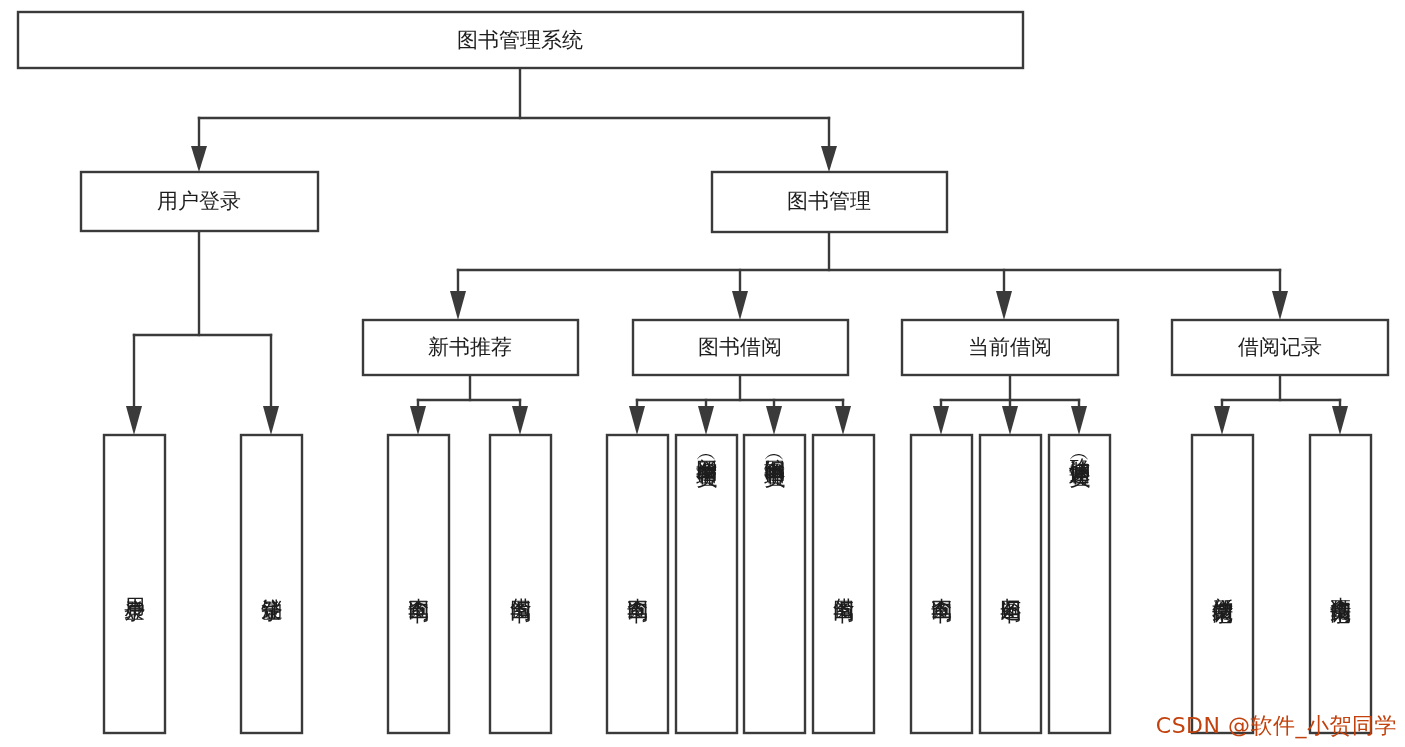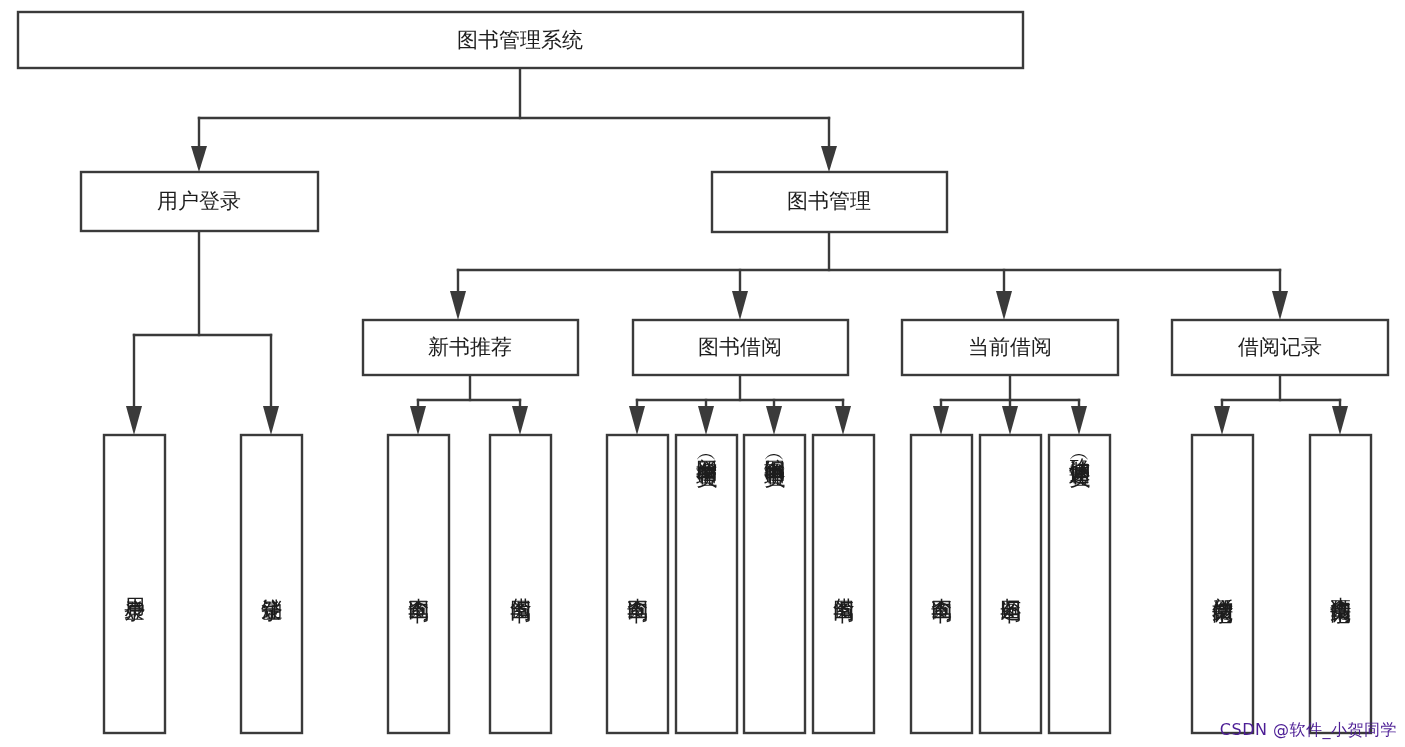--- a/index.html
+++ b/index.html
@@ -63,22 +63,22 @@
     line-height: 1.16;
     color: #1d1d1d;
     letter-spacing: 1.5px;
     white-space: nowrap;
   }
   .watermark {
     position: absolute;
     right: 8px;
     bottom: 6px;
     font-family: "DejaVu Sans", "Liberation Sans", sans-serif;
-    font-size: 16px;
-    color: #4c1d95;
+    font-size: 22px;
+    color: #c2410c;
     white-space: nowrap;
     letter-spacing: 0.5px;
   }
 </style>
 </head>
 <body>
 
 <div id="diagram-root">
 
   <svg class="diagram-canvas" viewBox="0 0 1405 747" xmlns="http://www.w3.org/2000/svg">

